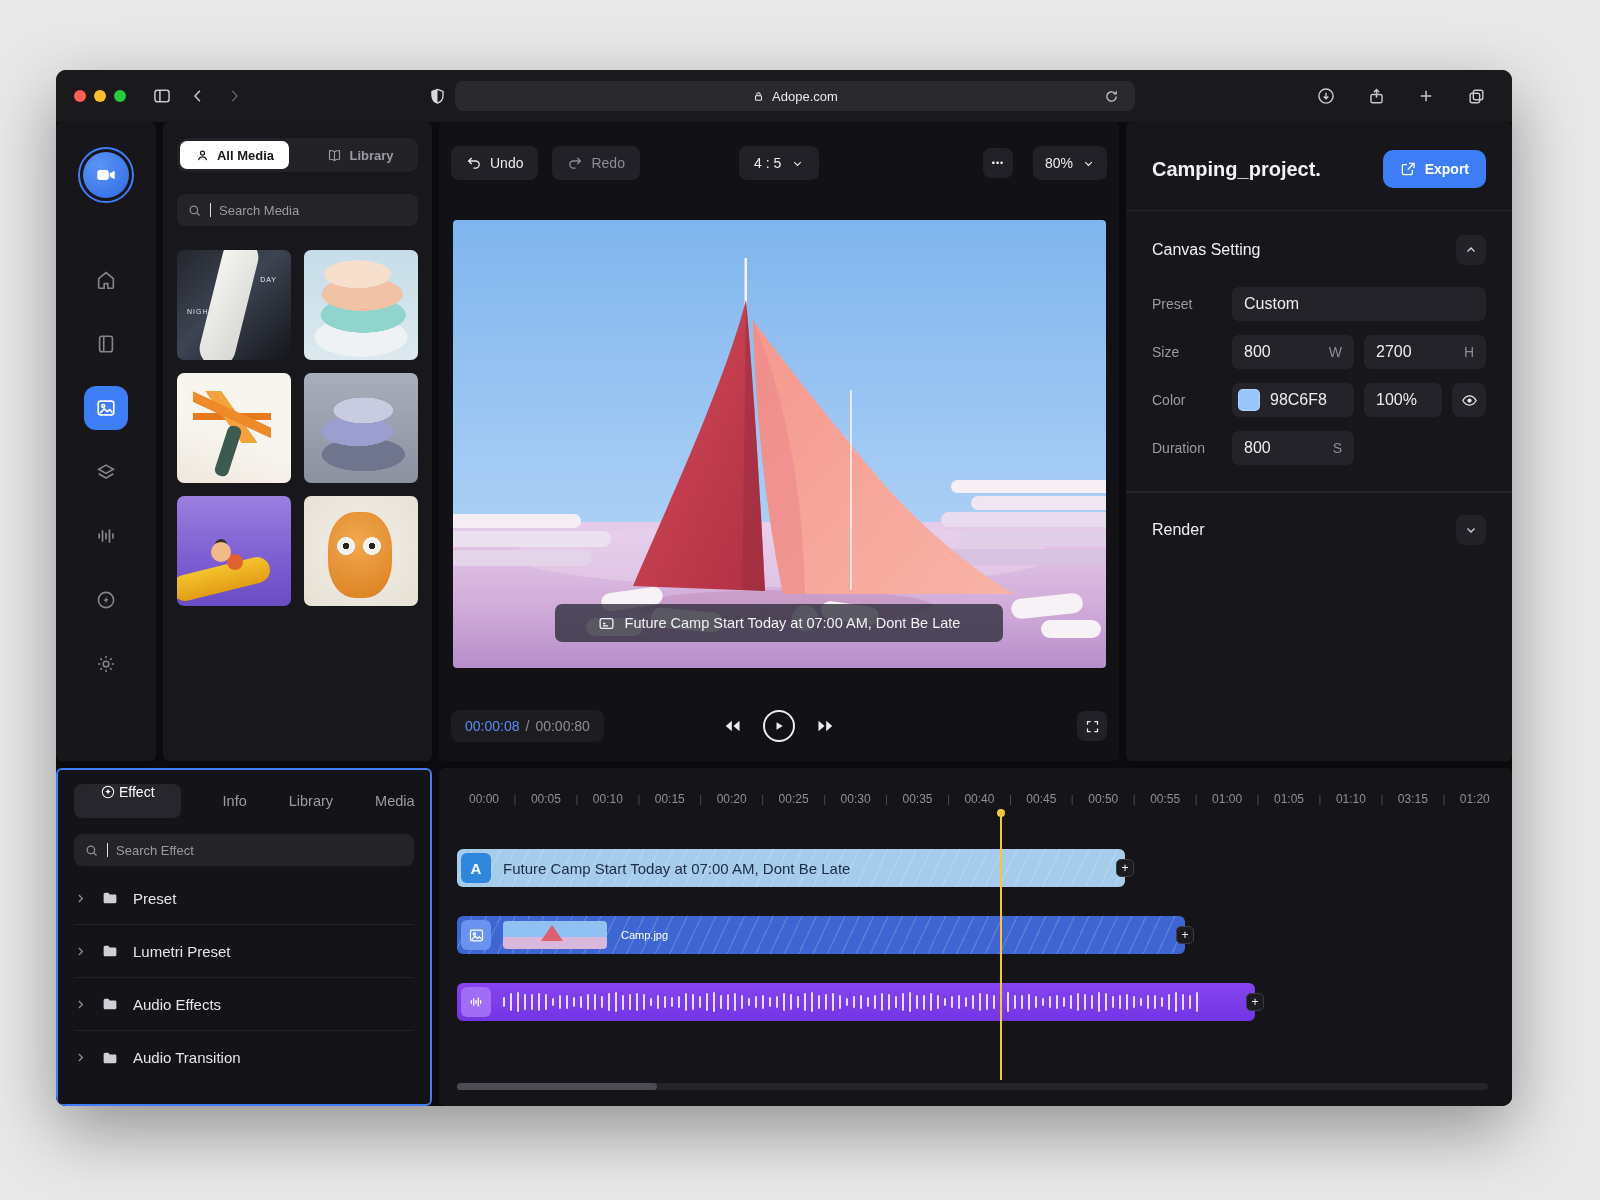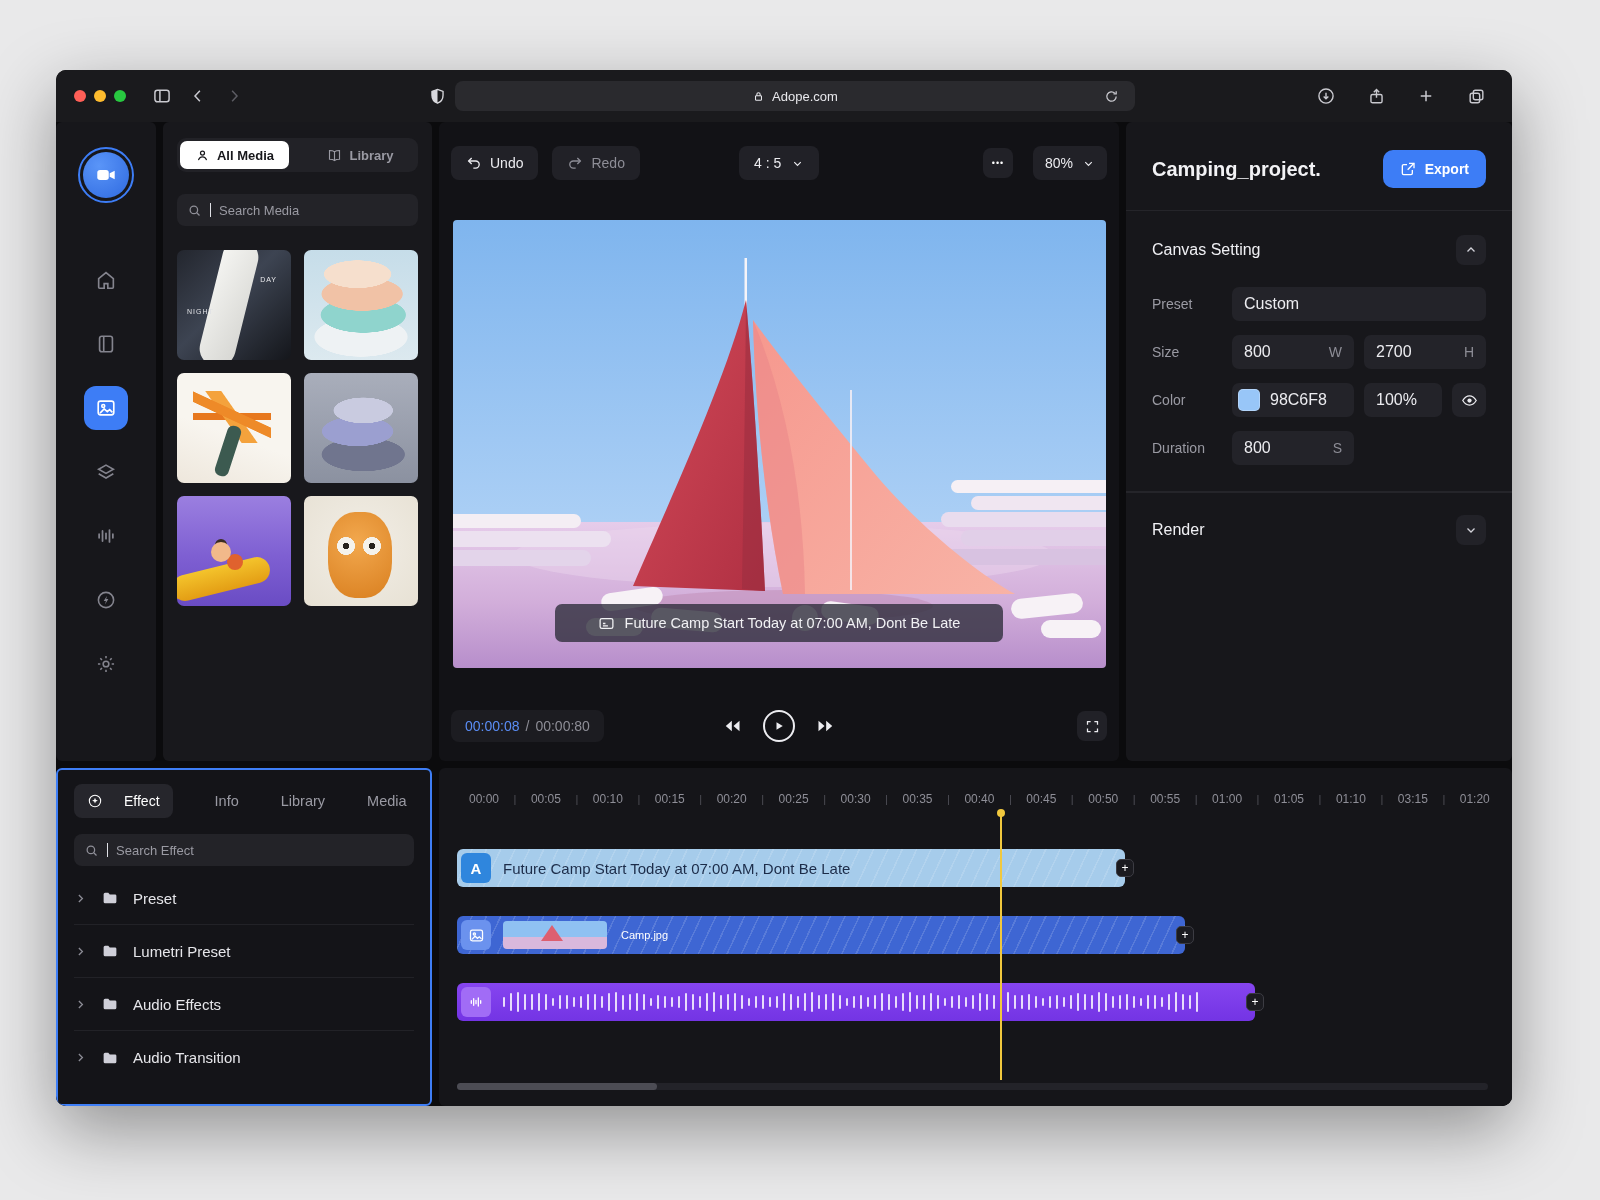--- a/index.html
+++ b/index.html
@@ -144,22 +144,22 @@
     box-shadow:inset 0 0 0 1px rgba(255,255,255,.25); }
   .eye-btn { width:34px; height:34px; border-radius:8px; background:#232329; border:none; color:#ececf0;
     display:flex; align-items:center; justify-content:center; flex:none; }
   .collapse-row { padding:22px 0; display:flex; align-items:center; justify-content:space-between; }
 
   
   .effect-panel { background:#141418; border:2px solid #3e7ef6; border-radius:6px; padding:14px 16px 0;
     display:flex; flex-direction:column; overflow:hidden; }
   .fx-tabs { display:flex; align-items:center; gap:42px; }
   .fx-tab { background:none; border:none; color:#9a9aa3; font-size:14.5px; }
-  .fx-tab.active { height:34px; background:#26262c; border-radius:8px; padding:0 13px; display:flex;
-    align-items:center; gap:21px; color:#fff; font-size:14px; }
+  .fx-tab.active { height:34px; background:#26262c; border-radius:8px; padding:0 26px; display:flex;
+    gap:3px; color:#fff; font-size:14px; }
   .fx-list { margin-top:6px; }
   .fx-row { height:53px; display:flex; align-items:center; gap:14px; border-bottom:1px solid #222227; cursor:pointer; }
   .fx-row:last-child { border-bottom:none; }
   .fx-chev { color:#8a8a93; } .fx-label { color:#e6e6ea; font-size:15px; }
 
   
   .timeline-panel { grid-column:2 / span 2; background:#151519; border-radius:6px; position:relative; }
   .ruler { position:absolute; top:24px; left:30px; right:22px; display:flex; justify-content:space-between;
     align-items:center; font-size:12px; color:#8e8e97; }
   .tick-div { color:#4f4f57; font-size:11px; }

